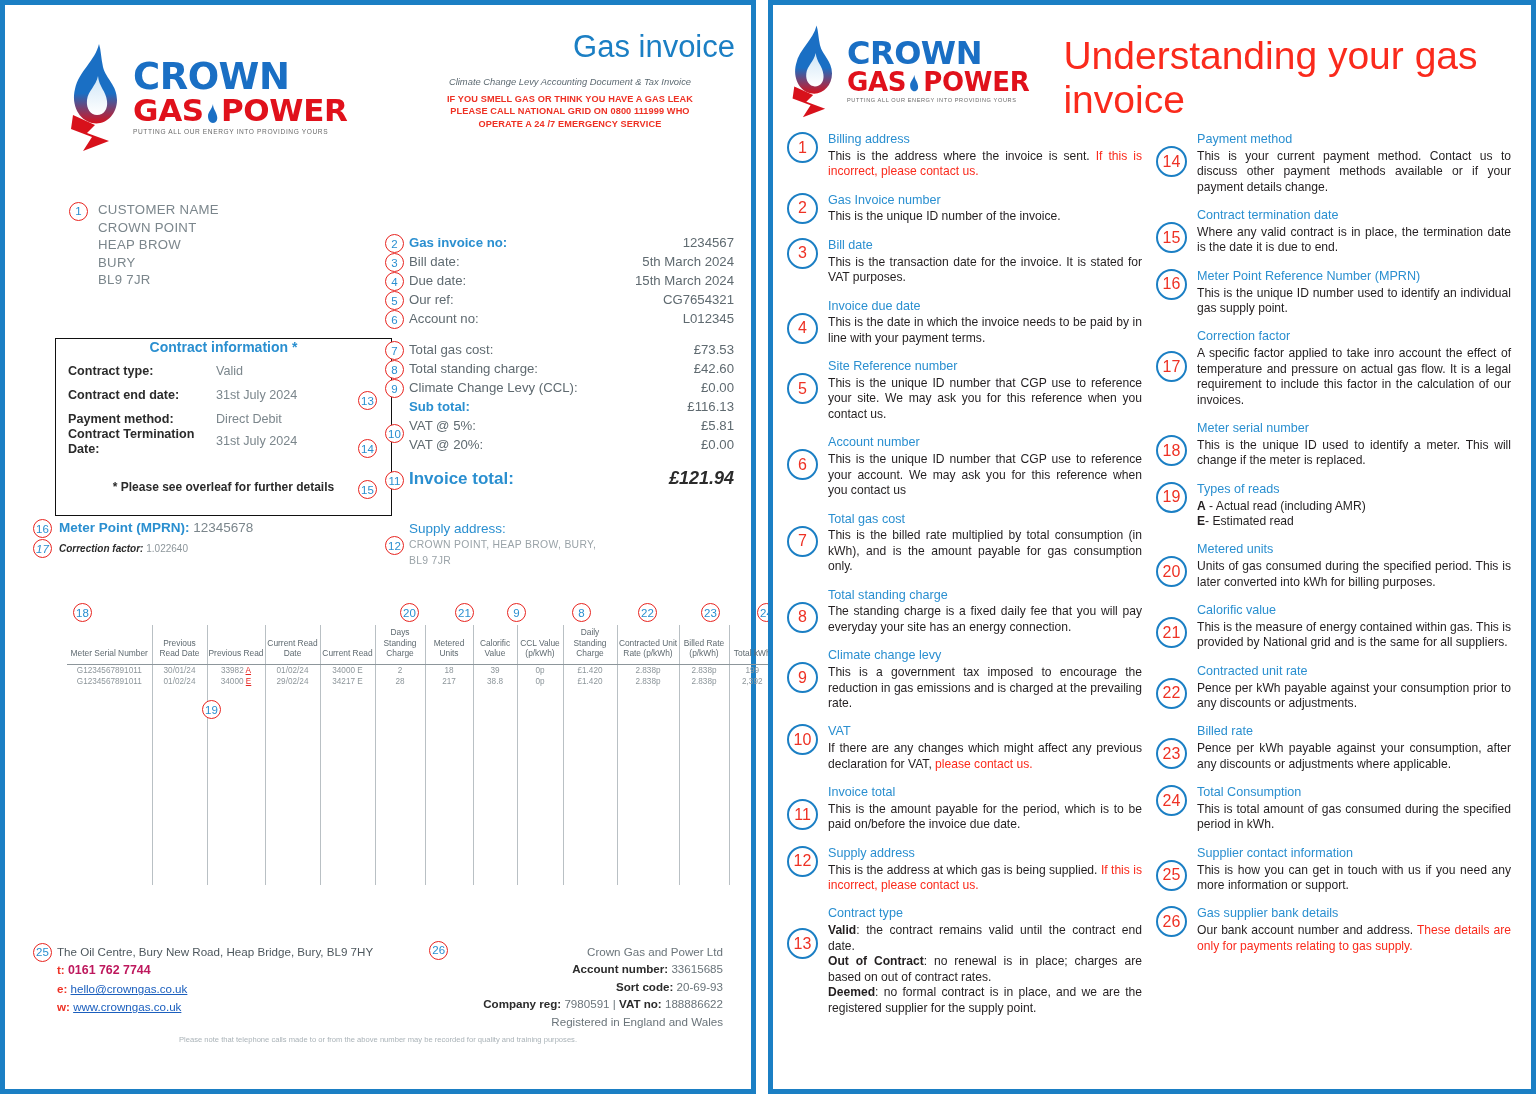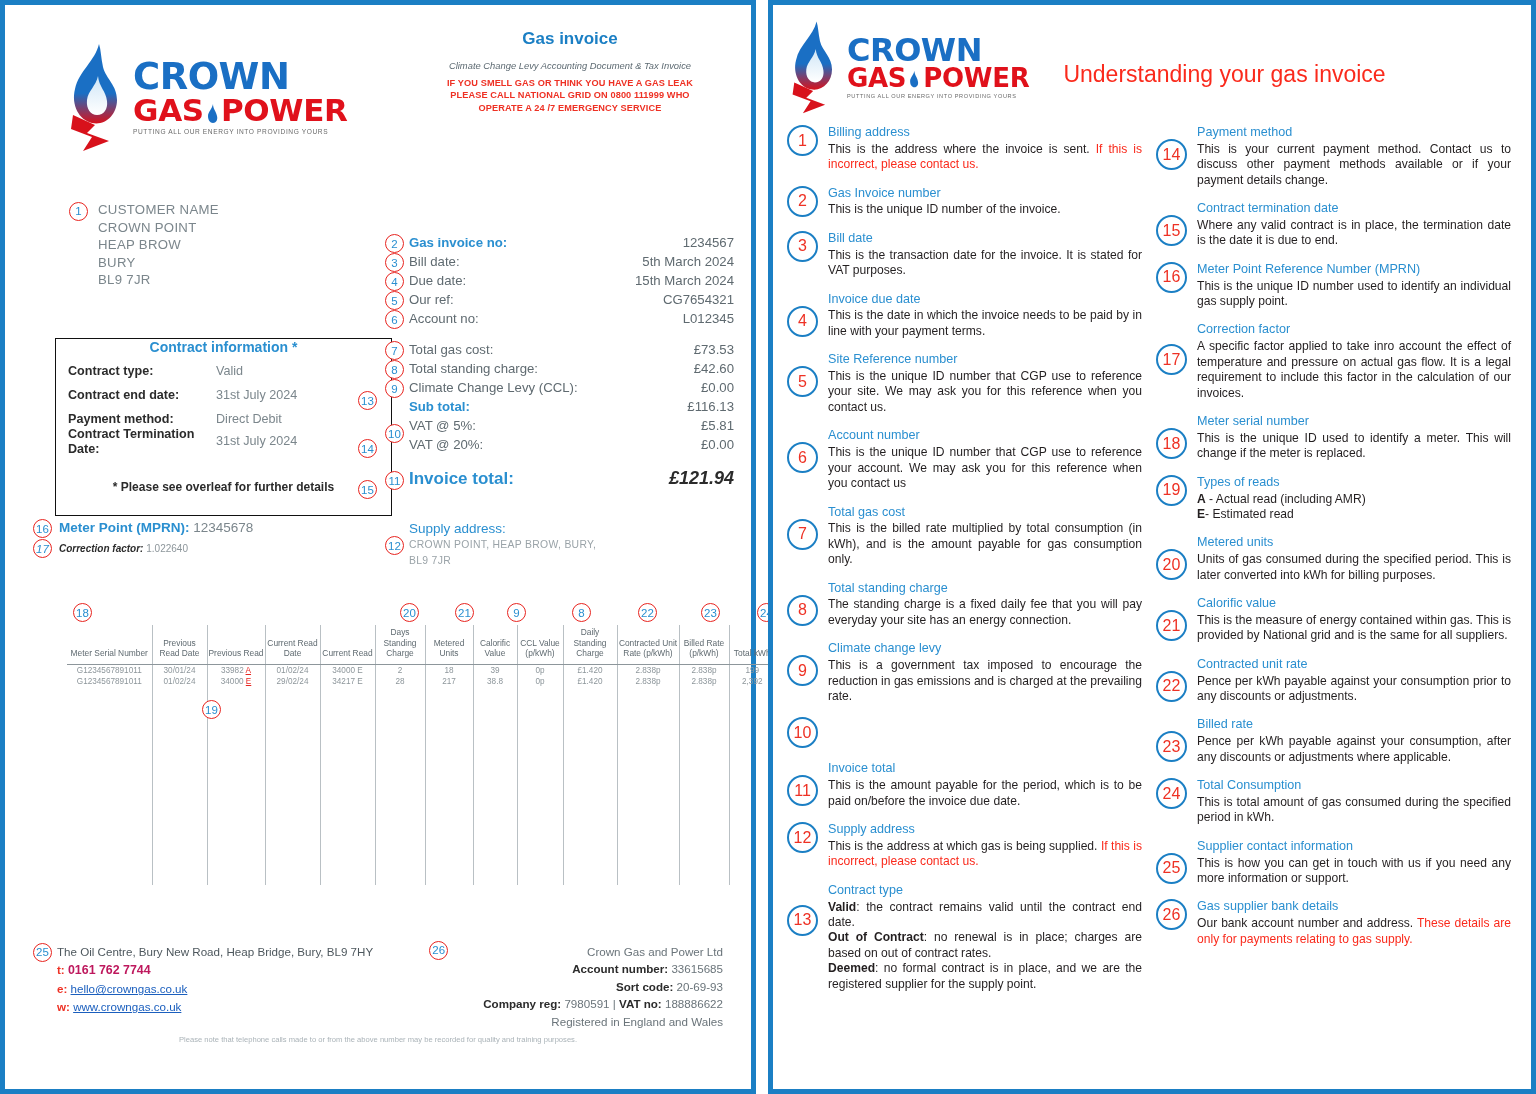--- a/index.html
+++ b/index.html
@@ -13,21 +13,21 @@
   
   .logo{position:relative;display:flex;align-items:center;}
   .flame-wrap{position:relative;width:62px;height:112px;flex:0 0 auto;}
   .logo-text{margin-left:6px;}
   .logo-crown{font-family:"DejaVu Sans",sans-serif;font-weight:bold;font-size:37px;letter-spacing:-0.5px;color:#1a6fc4;line-height:0.95;}
   .logo-gp{font-family:"DejaVu Sans",sans-serif;font-weight:bold;font-size:31px;letter-spacing:-0.3px;color:#e0111b;line-height:1.0;display:flex;align-items:center;gap:3px;}
   .logo-tag{font-family:"Liberation Sans",sans-serif;font-size:6.6px;letter-spacing:0.6px;color:#6a6a6a;margin-top:2px;}
   .mini-flame{display:inline-block;width:11px;height:22px;position:relative;vertical-align:middle;}
 
   
-  .gas-invoice-title{color:#1b7fc4;font-size:17px;font-weight:bold;text-align:center;}
+  .gas-invoice-title{color:#1b7fc4;font-size:31px;font-weight:normal;text-align:right;}
   .ccl-sub{font-style:italic;color:#5d6a72;font-size:9.4px;text-align:center;margin-top:11px;}
   .emergency{color:#ee3124;font-size:9.2px;font-weight:bold;text-align:center;line-height:1.35;margin-top:6px;letter-spacing:0.1px;}
 
   
   .num{display:inline-flex;align-items:center;justify-content:center;border-radius:50%;box-sizing:border-box;font-weight:normal;}
   .num-red{border:1.6px solid #e8241f;color:#2a8fd0;background:#fff;width:19px;height:19px;font-size:11.5px;}
   .num-blue{border:2.6px solid #1b7fc4;color:#ee3124;background:#fff;width:31px;height:31px;font-size:16px;}
 
   
   .cust-block{position:absolute;left:93px;top:196px;color:#7b868c;font-size:13.2px;line-height:1.33;letter-spacing:0.3px;}
@@ -79,21 +79,21 @@
   .foot-left .tel{color:#be185d;font-weight:bold;font-size:12.4px;}
   .foot-left a{color:#1b5fbe;text-decoration:underline;}
   .foot-num{position:absolute;left:-24px;top:0px;}
   .foot-right{position:absolute;right:28px;top:938px;text-align:right;font-size:11.6px;color:#6a747a;line-height:1.5;}
   .foot-right b{color:#2b2b2b;}
   .foot-right .f26{position:absolute;left:-54px;top:-2px;}
   .disclaim{position:absolute;left:0;right:0;top:1030px;text-align:center;color:#aab3b8;font-size:7.6px;}
 
   
   .rhead{display:flex;align-items:center;padding:14px 0 0 14px;}
-  .rtitle{color:#fa2a1c;font-size:23px;margin-left:34px;margin-top:15px;}
+  .rtitle{color:#fa2a1c;font-size:39px;margin-left:34px;margin-top:15px;}
   .cols{display:flex;padding:10px 14px 0 14px;gap:14px;}
   .col{width:355px;}
   .item{display:flex;align-items:flex-start;margin-bottom:13px;}
   .item .badge{flex:0 0 auto;margin-right:10px;}
   .item .body{flex:1 1 auto;}
   .item .ttl{color:#2a8fd0;font-size:12.6px;line-height:1.25;margin-bottom:1px;}
   .item .txt{color:#231f20;font-size:12.1px;line-height:1.28;text-align:justify;}
   .item .txt .red{color:#fa2a1c;}
   .item .txt b{font-weight:bold;}
   .item.mid .badge{margin-top:14px;}
@@ -485,20 +485,24 @@
           </div>
           <div class="item mid">
             <span class="num num-blue badge">9</span>
             <div class="body">
               <div class="ttl">Climate change levy</div>
               <div class="txt">This is a government tax imposed to encourage the reduction in gas emissions and is charged at the prevailing rate.</div>
             </div>
           </div>
           <div class="item">
             <span class="num num-blue badge">10</span>
+            <div class="body">
+              <div class="ttl">VAT</div>
+              <div class="txt">If there are any changes which might affect any previous declaration for VAT, <span class="red">please contact us.</span></div>
+            </div>
           </div>
           <div class="item mid">
             <span class="num num-blue badge">11</span>
             <div class="body">
               <div class="ttl">Invoice total</div>
               <div class="txt">This is the amount payable for the period, which is to be paid on/before the invoice due date.</div>
             </div>
           </div>
           <div class="item">
             <span class="num num-blue badge">12</span>

